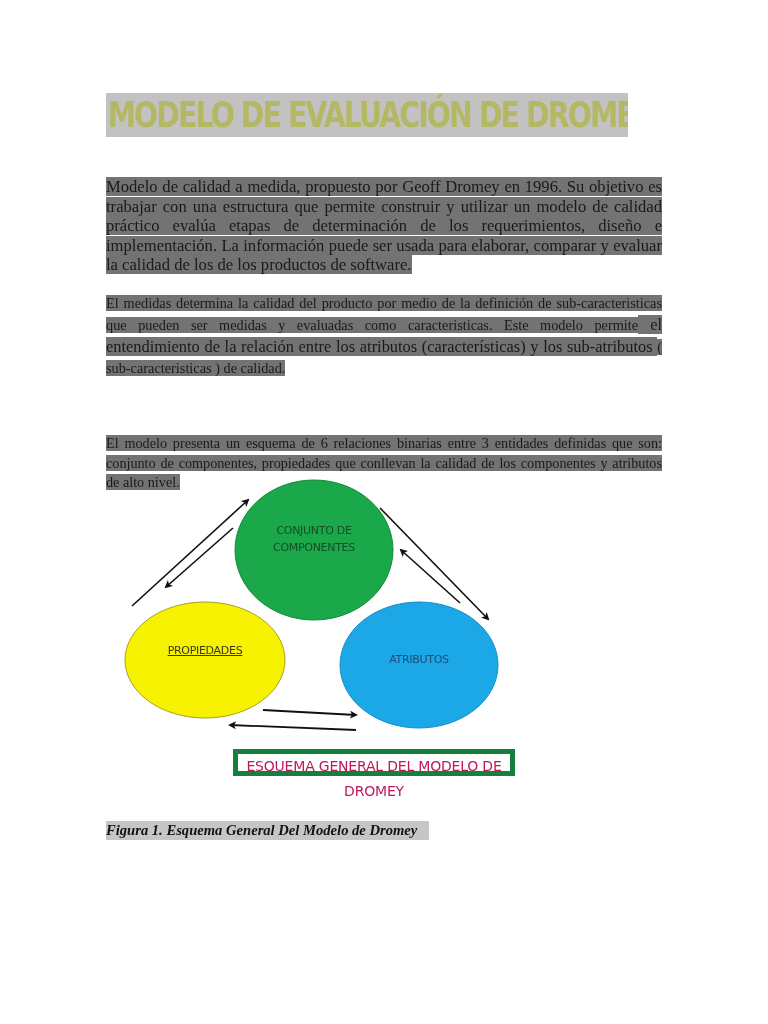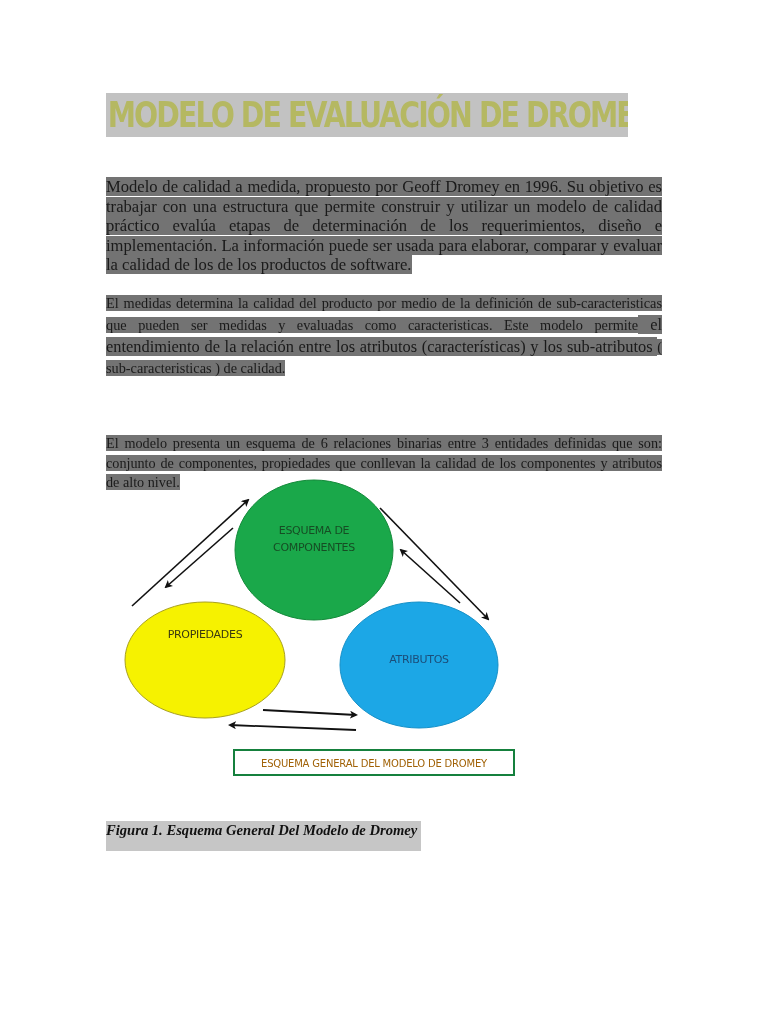--- a/index.html
+++ b/index.html
@@ -24,32 +24,32 @@
     .p2 { top: 293px; font-size: 14.3px; line-height: 21px; }
     .p2 .big { font-size: 16.4px; }
     .p3 { top: 386px; font-size: 14.2px; line-height: 19.5px; margin-top: 48px; }
     .diagram { position: absolute; left: 120px; top: 470px; width: 400px; height: 320px; }
     .diagram svg { position: absolute; left: 0; top: 0; }
     .ellipse-label {
       position: absolute; font-family: "DejaVu Sans", sans-serif; font-size: 11px; text-align: center;
       letter-spacing: -0.3px; line-height: 17px;
     }
     .lbl-green { left: 114px; top: 52px; width: 160px; color: #164d24; }
-    .lbl-yellow { left: 5px; top: 156px; width: 160px; color: #3a3a10; }
+    .lbl-yellow { left: 5px; top: 172px; width: 160px; color: #3a3a10; text-decoration: underline; }
     .lbl-blue { left: 220px; top: 181px; width: 158px; color: #1b4e7a; }
     .caption-box {
       position: absolute; left: 233px; top: 749px; width: 282px; height: 27px;
-      border: 2px solid #15803d; box-sizing: border-box; background: #fff;
-      font-family: "DejaVu Sans", sans-serif; font-size: 10px; line-height: 25px; text-align: center;
-      color: #a16207; letter-spacing: -0.2px;
+      border: 5px solid #15803d; box-sizing: border-box; background: #fff;
+      font-family: "DejaVu Sans", sans-serif; font-size: 14px; line-height: 25px; text-align: center;
+      color: #be185d; letter-spacing: -0.2px;
     }
     .figure-caption {
-      position: absolute; left: 106px; top: 821px; height: 30px; background: #c6c6c6;
+      position: absolute; left: 106px; top: 821px; height: 19px; background: #c6c6c6;
       font-family: "Liberation Serif", serif; font-style: italic; font-weight: bold; font-size: 14.6px;
-      line-height: 19px; padding-right: 4px; color: #111;
+      line-height: 19px; padding-right: 12px; color: #111;
     }
   </style>
 </head>
 <body>
 
 <div class="page">
 
   <div class="title">
     <span>MODELO DE EVALUACIÓN DE DROMEY</span>
   </div>
@@ -84,21 +84,21 @@
       <line x1="113" y1="58" x2="46" y2="117" stroke="#111" stroke-width="1.6" marker-end="url(#ah)"></line>
 
       <line x1="260" y1="38" x2="368" y2="149" stroke="#111" stroke-width="1.6" marker-end="url(#ah)"></line>
       <line x1="340" y1="133" x2="281" y2="80" stroke="#111" stroke-width="1.6" marker-end="url(#ah)"></line>
 
       <line x1="143" y1="240" x2="236" y2="245" stroke="#111" stroke-width="1.8" marker-end="url(#ah)"></line>
       <line x1="236" y1="260" x2="110" y2="255" stroke="#111" stroke-width="1.8" marker-end="url(#ah)"></line>
     </svg>
 
     <div class="ellipse-label lbl-green">
-      <div>ESQUEMA DE</div>
+      <div>CONJUNTO DE</div>
       <div>COMPONENTES</div>
     </div>
     <div class="ellipse-label lbl-yellow">PROPIEDADES</div>
     <div class="ellipse-label lbl-blue">ATRIBUTOS</div>
   </div>
 
   <div class="caption-box">ESQUEMA GENERAL DEL MODELO DE DROMEY</div>
 
   <div class="figure-caption">Figura 1. Esquema General Del Modelo de Dromey</div>
 

